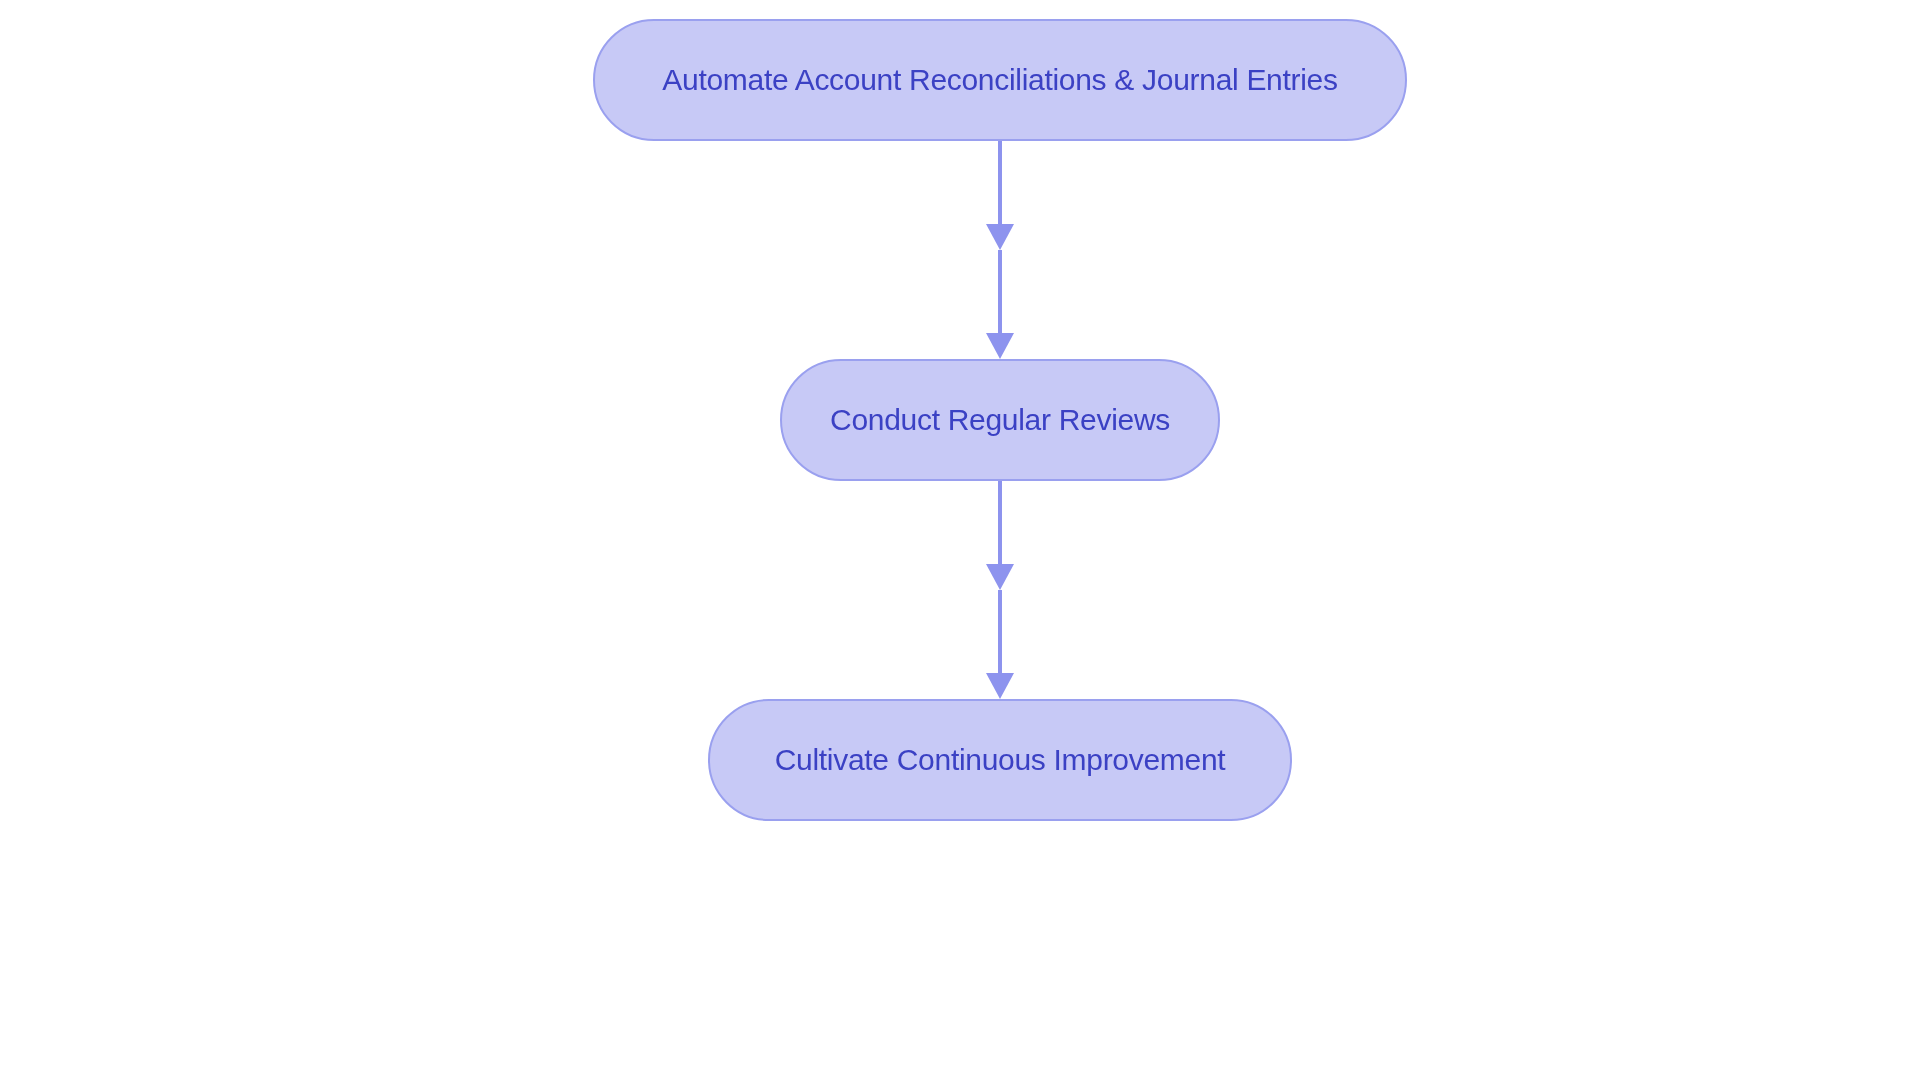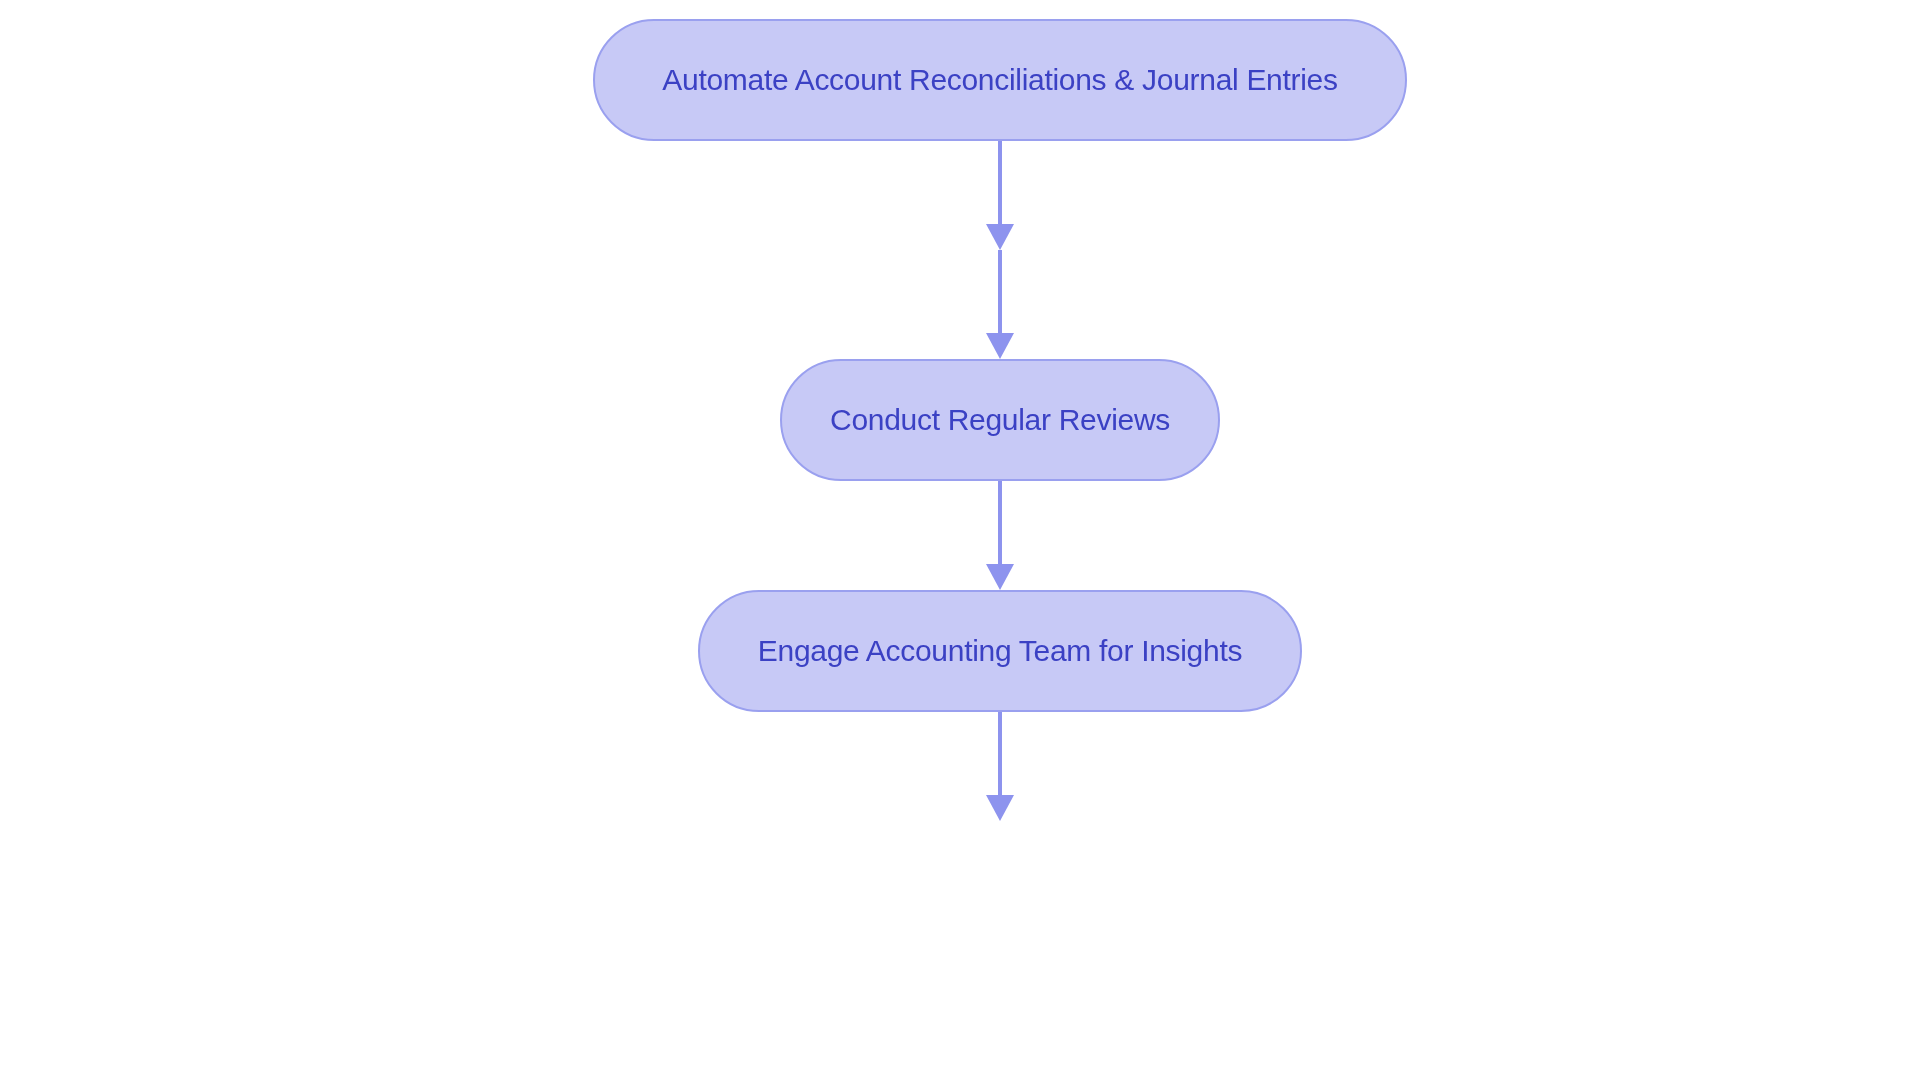--- a/index.html
+++ b/index.html
@@ -93,24 +93,24 @@
 
     <div class="node node-3">
       <span>Conduct Regular Reviews</span>
     </div>
 
     <div class="connector">
       <div class="line"></div>
       <div class="head"></div>
     </div>
 
-    <div class="node node-4">
-      <span>Engage Accounting Team for Insights</span>
-    </div>
 
     <div class="connector">
       <div class="line"></div>
       <div class="head"></div>
     </div>
 
+    <div class="node node-5">
+      <span>Cultivate Continuous Improvement</span>
+    </div>
 
   </div>
 </div>
 
 </body></html>

